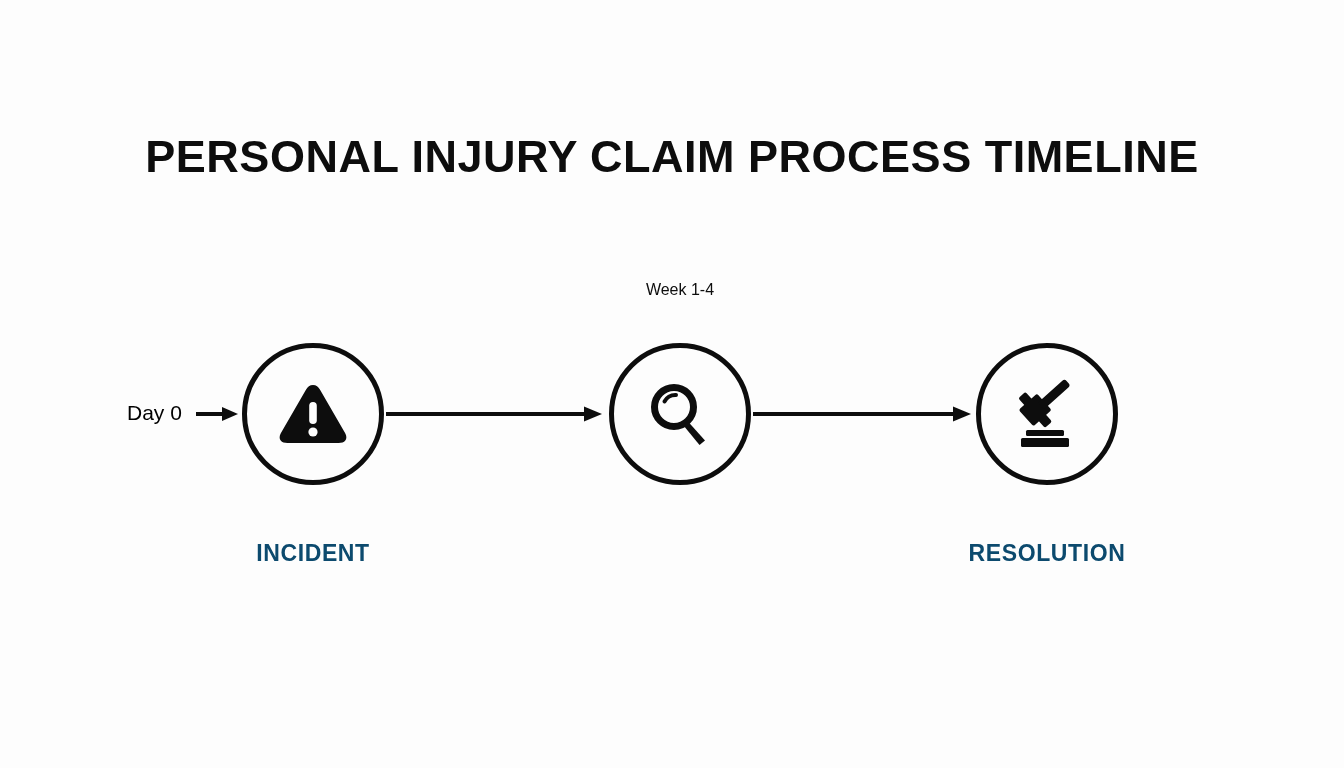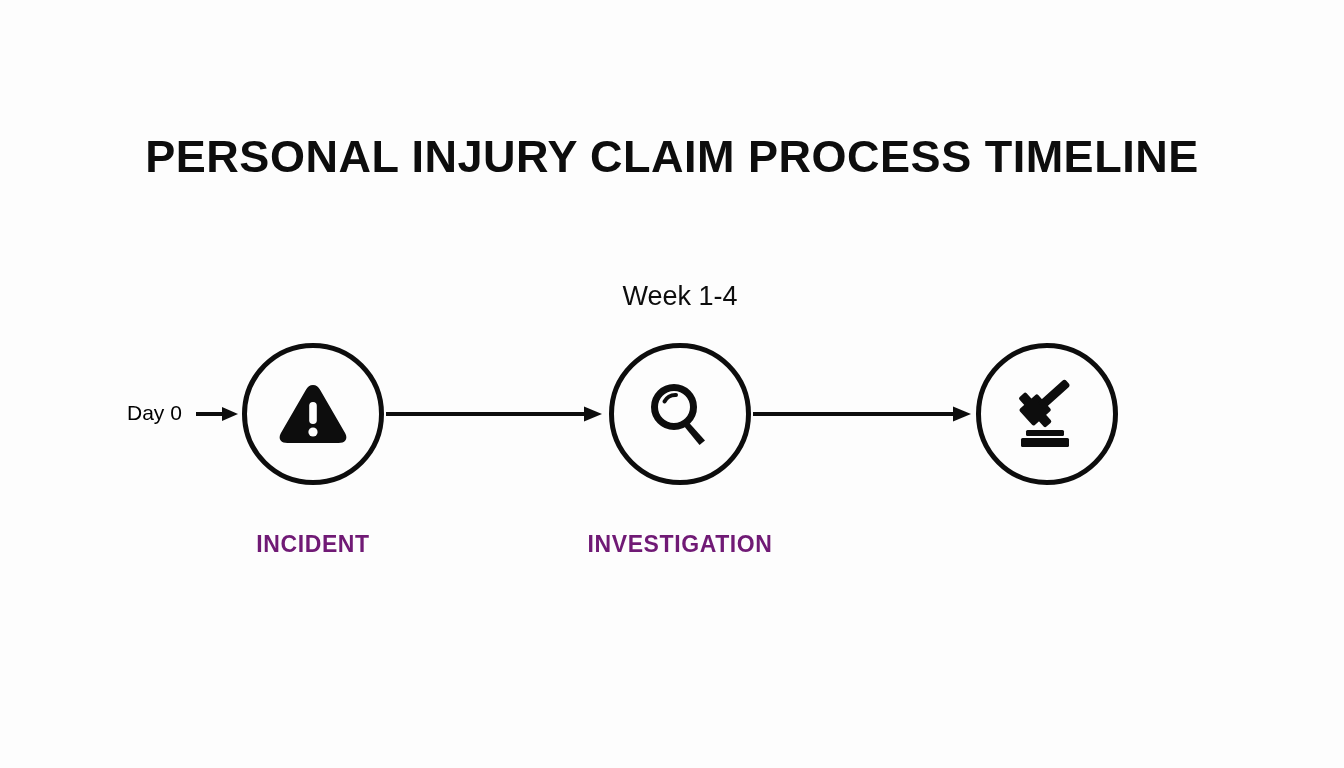--- a/index.html
+++ b/index.html
@@ -60,36 +60,36 @@
     height: 76px;
   }
   .stage-icon svg {
     display: block;
     width: 100%;
     height: 100%;
   }
   .stage-label {
     position: absolute;
     left: -120px;
-    top: 188px;
+    top: 197px;
     width: 382px;
     text-align: center;
     font-size: 23px;
     font-weight: bold;
     letter-spacing: 0.6px;
-    color: #701a75;
+    color: #0c4a6e;
     white-space: nowrap;
   }
   .stage-caption {
     position: absolute;
     left: -120px;
     top: -62px;
     width: 382px;
     text-align: center;
-    font-size: 27px;
+    font-size: 16px;
     font-weight: normal;
     color: #0d0d0d;
     white-space: nowrap;
   }
   
   .connector {
     position: absolute;
     top: 400px;
     height: 28px;
   }
@@ -159,21 +159,20 @@
   <div class="stage" style="left:609px;">
     <div class="stage-circle"></div>
     <div class="stage-icon">
       <svg viewBox="0 0 76 76" xmlns="http://www.w3.org/2000/svg">
         <circle cx="32" cy="31" r="19.5" fill="none" stroke="#0d0d0d" stroke-width="7"></circle>
         <path d="M22.5 25.5 A12.5 12.5 0 0 1 34 19" fill="none" stroke="#0d0d0d" stroke-width="4" stroke-linecap="round"></path>
         <path d="M45.5 45 L63 64.5 L57.5 69 L41.5 49.5 Z" fill="#0d0d0d"></path>
       </svg>
     </div>
     <div class="stage-caption">Week 1-4</div>
-    <div class="stage-label">INVESTIGATION</div>
   </div>
 
   <div class="connector" style="left:753px; width:218px;">
     <svg viewBox="0 0 218 28" preserveAspectRatio="none" xmlns="http://www.w3.org/2000/svg">
       <line x1="0" y1="14" x2="202" y2="14" stroke="#0d0d0d" stroke-width="4"></line>
       <polygon points="200,6.5 218,14 200,21.5" fill="#0d0d0d"></polygon>
     </svg>
   </div>
 
   <div class="stage" style="left:976px;">
@@ -182,15 +181,16 @@
       <svg viewBox="0 0 76 76" xmlns="http://www.w3.org/2000/svg">
         <g transform="rotate(-42 38 34)">
           <rect x="24.5" y="6" width="9.5" height="40" rx="2" fill="#0d0d0d"></rect>
           <rect x="17" y="15" width="24.5" height="22" rx="2" fill="#0d0d0d"></rect>
           <rect x="36" y="22.5" width="36" height="9" rx="3" fill="#0d0d0d"></rect>
         </g>
         <rect x="17" y="54" width="38" height="6" rx="1.5" fill="#0d0d0d"></rect>
         <rect x="12" y="62" width="48" height="9" rx="1.5" fill="#0d0d0d"></rect>
       </svg>
     </div>
+    <div class="stage-label">RESOLUTION</div>
   </div>
 
 </div>
 
 </body></html>

